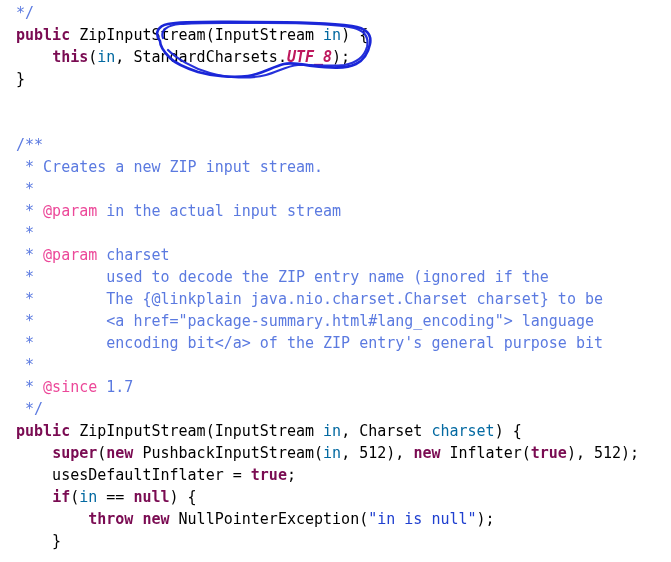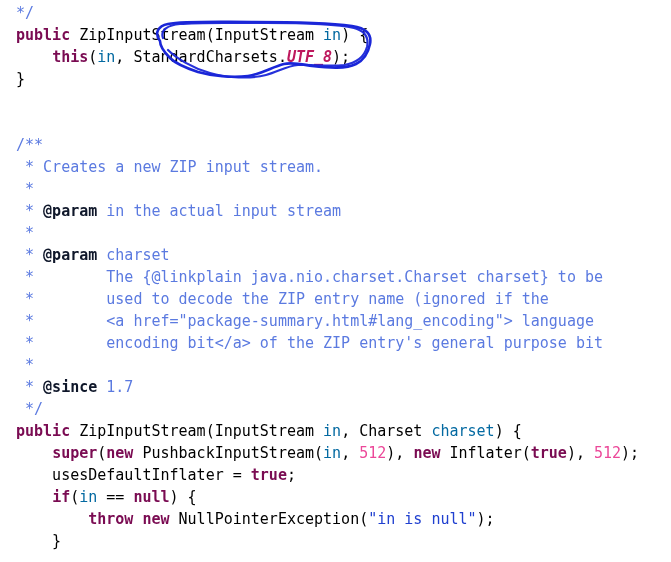--- a/index.html
+++ b/index.html
@@ -36,26 +36,26 @@
     font-size: 15px;
     white-space: pre;
     padding-left: 16px;
     color: #000000;
     letter-spacing: 0px;
   }
 
   
   .t-plain    { color: #000000; }
   .t-kw       { color: #7a0b52; font-weight: bold; }
-  .t-num      { color: #ec4899; }
+  .t-num      { color: #000000; }
   .t-str      { color: #2040d0; }
   .t-param    { color: #0369a1; }
   .t-static   { color: #be185d; font-weight: bold; font-style: italic; }
   .t-doc      { color: #5b7ae0; }
-  .t-doctag   { color: #0f172a; font-weight: bold; }
+  .t-doctag   { color: #ec4899; font-weight: normal; }
 
   
   #annotation-layer {
     position: absolute;
     left: 0;
     top: 0;
     width: 671px;
     height: 562px;
     pointer-events: none;
   }
@@ -71,22 +71,22 @@
       <div class="code-line"><span class="t-plain">    </span><span class="t-kw">this</span><span class="t-plain">(</span><span class="t-param">in</span><span class="t-plain">, StandardCharsets.</span><span class="t-static">UTF_8</span><span class="t-plain">);</span></div>
       <div class="code-line"><span class="t-plain">}</span></div>
       <div class="code-line">&nbsp;</div>
       <div class="code-line">&nbsp;</div>
       <div class="code-line"><span class="t-doc">/**</span></div>
       <div class="code-line"><span class="t-doc"> * Creates a new ZIP input stream.</span></div>
       <div class="code-line"><span class="t-doc"> *</span></div>
       <div class="code-line"><span class="t-doc"> * </span><span class="t-doctag">@param</span><span class="t-doc"> in the actual input stream</span></div>
       <div class="code-line"><span class="t-doc"> *</span></div>
       <div class="code-line"><span class="t-doc"> * </span><span class="t-doctag">@param</span><span class="t-doc"> charset</span></div>
+      <div class="code-line"><span class="t-doc"> *        used to decode the ZIP entry name (ignored if the</span></div>
       <div class="code-line"><span class="t-doc"> *        The {@linkplain java.nio.charset.Charset charset} to be</span></div>
-      <div class="code-line"><span class="t-doc"> *        used to decode the ZIP entry name (ignored if the</span></div>
       <div class="code-line"><span class="t-doc"> *        &lt;a href="package-summary.html#lang_encoding"&gt; language</span></div>
       <div class="code-line"><span class="t-doc"> *        encoding bit&lt;/a&gt; of the ZIP entry's general purpose bit</span></div>
       <div class="code-line"><span class="t-doc"> *</span></div>
       <div class="code-line"><span class="t-doc"> * </span><span class="t-doctag">@since</span><span class="t-doc"> 1.7</span></div>
       <div class="code-line"><span class="t-doc"> */</span></div>
       <div class="code-line"><span class="t-kw">public</span><span class="t-plain"> ZipInputStream(InputStream </span><span class="t-param">in</span><span class="t-plain">, Charset </span><span class="t-param">charset</span><span class="t-plain">) {</span></div>
       <div class="code-line"><span class="t-plain">    </span><span class="t-kw">super</span><span class="t-plain">(</span><span class="t-kw">new</span><span class="t-plain"> PushbackInputStream(</span><span class="t-param">in</span><span class="t-plain">, </span><span class="t-num">512</span><span class="t-plain">), </span><span class="t-kw">new</span><span class="t-plain"> Inflater(</span><span class="t-kw">true</span><span class="t-plain">), </span><span class="t-num">512</span><span class="t-plain">);</span></div>
       <div class="code-line"><span class="t-plain">    usesDefaultInflater = </span><span class="t-kw">true</span><span class="t-plain">;</span></div>
       <div class="code-line"><span class="t-plain">    </span><span class="t-kw">if</span><span class="t-plain">(</span><span class="t-param">in</span><span class="t-plain"> == </span><span class="t-kw">null</span><span class="t-plain">) {</span></div>
       <div class="code-line"><span class="t-plain">        </span><span class="t-kw">throw</span><span class="t-plain"> </span><span class="t-kw">new</span><span class="t-plain"> NullPointerException(</span><span class="t-str">"in is null"</span><span class="t-plain">);</span></div>

